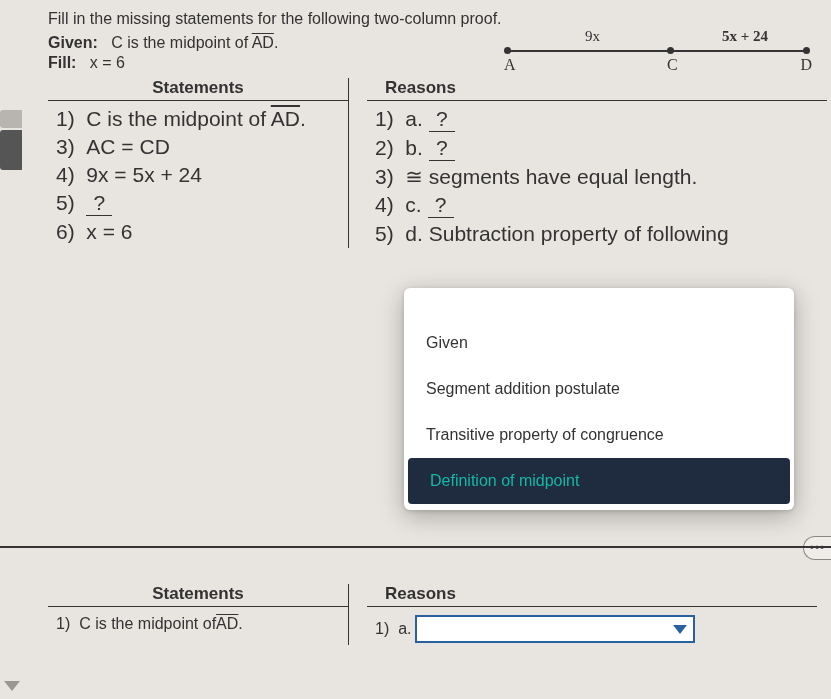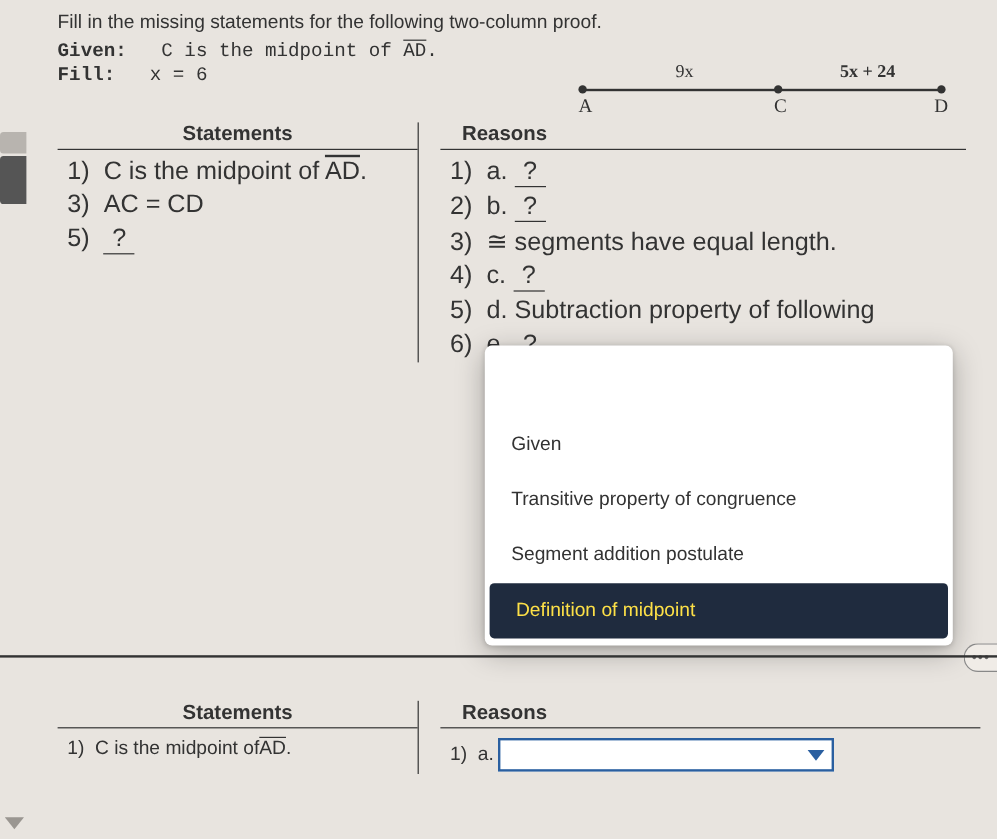--- a/index.html
+++ b/index.html
@@ -6,31 +6,31 @@
     body {
       font-family: Arial, Helvetica, sans-serif;
       background: #e8e4df;
       width: 831px;
       height: 699px;
       overflow: hidden;
       position: relative;
       color: #333;
     }
     .page {
-      padding: 10px 26px 10px 48px;
+      padding: 10px 4px 10px 48px;
       position: relative;
     }
     .instructions { font-size: 16px; margin-bottom: 4px; }
     .given-prove-row { display: flex; align-items: flex-start; }
     .given-prove { flex: 1; }
-    .given-line, .prove-line { font-size: 16px; margin: 2px 0; font-family: Liberation Mono, monospace; }
+    .given-line, .prove-line { font-size: 16px; margin: 2px 0; }
     .bold { font-weight: bold; }
     .overline { text-decoration: overline; }
     .diagram { width: 330px; padding-top: 2px; }
-    .seg-line { position: relative; height: 40px; margin-top: 24px; }
+    .seg-line { position: relative; height: 40px; }
     .seg-track { position: absolute; top: 16px; left: 10px; right: 20px; height: 1.5px; background: #333; }
     .seg-dot { position: absolute; top: 13px; width: 7px; height: 7px; background: #333; border-radius: 50%; }
     .dotA { left: 7px; }
     .dotC { left: 170px; }
     .dotD { right: 17px; }
     .seg-exp { position: absolute; top: -6px; font-size: 15px; font-family: 'Times New Roman', serif; }
     .exp1 { left: 88px; }
     .exp2 { left: 225px; font-weight: bold; }
     .seg-lbl { position: absolute; top: 22px; font-size: 16px; font-family: 'Times New Roman', serif; }
     .lblA { left: 7px; }
@@ -52,24 +52,24 @@
     .tab-bottom { position: absolute; left: 4px; bottom: 8px; width: 0; height: 0; border-left: 8px solid transparent; border-right: 8px solid transparent; border-top: 10px solid #9a9691; }
 
     .dropdown-panel {
       position: absolute;
       left: 404px; top: 288px;
       width: 390px;
       background: #fff;
       border-radius: 6px;
       box-shadow: 0 6px 24px rgba(0,0,0,0.28), 0 1px 4px rgba(0,0,0,0.15);
       overflow: hidden;
-      padding-top: 60px;
+      padding-top: 32px;
     }
     .dd-option { padding: 14px 22px; font-size: 16px; cursor: pointer; }
-    .dd-option.selected { background: #1f2b3e; color: #fde047; margin: 0 4px 6px 4px; border-radius: 4px; }
+    .dd-option.selected { background: #1f2b3e; color: #14b8a6; margin: 0 4px 6px 4px; border-radius: 4px; }
 
     .ellipsis-widget {
       position: absolute; right: 0; top: 536px;
       width: 28px; height: 24px; border: 1.5px solid #888; border-right: none;
       border-radius: 12px 0 0 12px; background: #f0ece7;
       display: flex; align-items: center; justify-content: center;
       font-size: 12px; color: #666; letter-spacing: 1px;
     }
 
     .bottom-section {
@@ -135,51 +135,54 @@
   <div class="proof-table">
     <div class="proof-col col-statements">
       <div class="col-header">Statements</div>
       <div class="proof-row">
         <span>1)</span>&nbsp;&nbsp;<span>C is the midpoint of </span><span class="overline">AD</span><span>.</span>
       </div>
       <div class="proof-row">
         <span>3)</span>&nbsp;&nbsp;<span>AC = CD</span>
       </div>
       <div class="proof-row">
+        <span>4)</span>&nbsp;&nbsp;<span>9x = 5x + 24</span>
+      </div>
+      <div class="proof-row">
         <span>5)</span>&nbsp;&nbsp;<span class="blank-entry">?</span>
+      </div>
+      <div class="proof-row">
+        <span>6)</span>&nbsp;&nbsp;<span>x = 6</span>
       </div>
     </div>
     <div class="proof-col col-reasons">
       <div class="col-header">Reasons</div>
       <div class="proof-row">
         <span>1)</span>&nbsp;&nbsp;<span>a.</span>&nbsp;<span class="blank-entry">?</span>
       </div>
       <div class="proof-row">
         <span>2)</span>&nbsp;&nbsp;<span>b.</span>&nbsp;<span class="blank-entry">?</span>
       </div>
       <div class="proof-row">
         <span>3)</span>&nbsp;&nbsp;<span>≅ segments have equal length.</span>
       </div>
       <div class="proof-row">
         <span>4)</span>&nbsp;&nbsp;<span>c.</span>&nbsp;<span class="blank-entry">?</span>
       </div>
       <div class="proof-row">
         <span>5)</span>&nbsp;&nbsp;<span>d.</span>&nbsp;<span>Subtraction property of following</span>
       </div>
-      <div class="proof-row">
-        <span>6)</span>&nbsp;&nbsp;<span>e.</span>&nbsp;<span class="blank-entry">?</span>
-      </div>
     </div>
   </div>
 </div>
 
 <div class="dropdown-panel">
   <div class="dd-option">Given</div>
+  <div class="dd-option">Segment addition postulate</div>
   <div class="dd-option">Transitive property of congruence</div>
-  <div class="dd-option">Segment addition postulate</div>
   <div class="dd-option selected">Definition of midpoint</div>
 </div>
 
 <div class="ellipsis-widget">•••</div>
 
 <div class="bottom-section">
   <div class="bottom-rule"></div>
   <div class="bottom-table">
     <div class="bottom-stmt">
       <div class="bottom-header">Statements</div>

